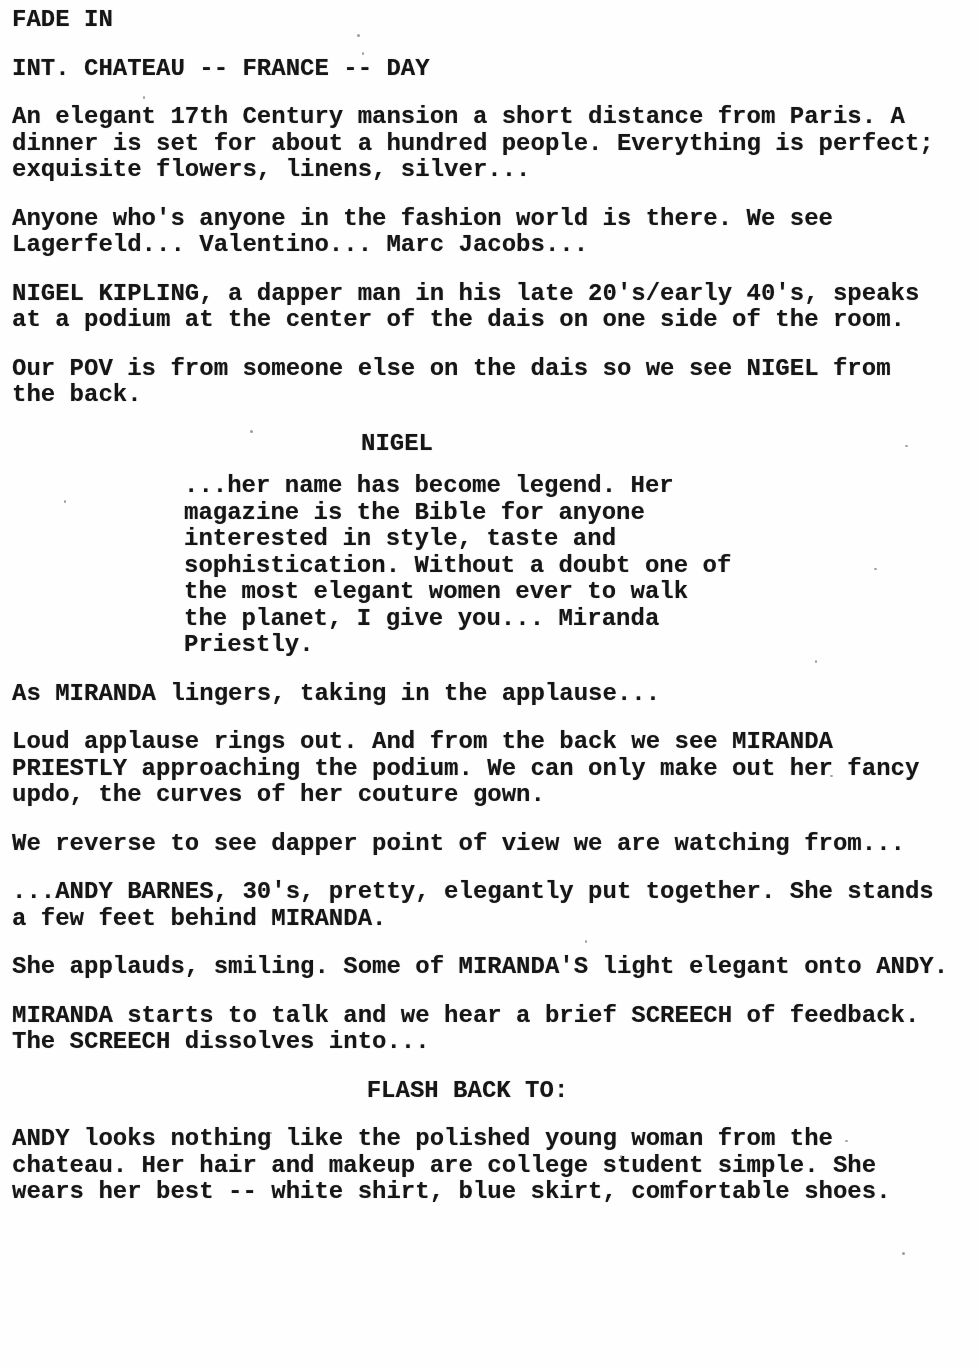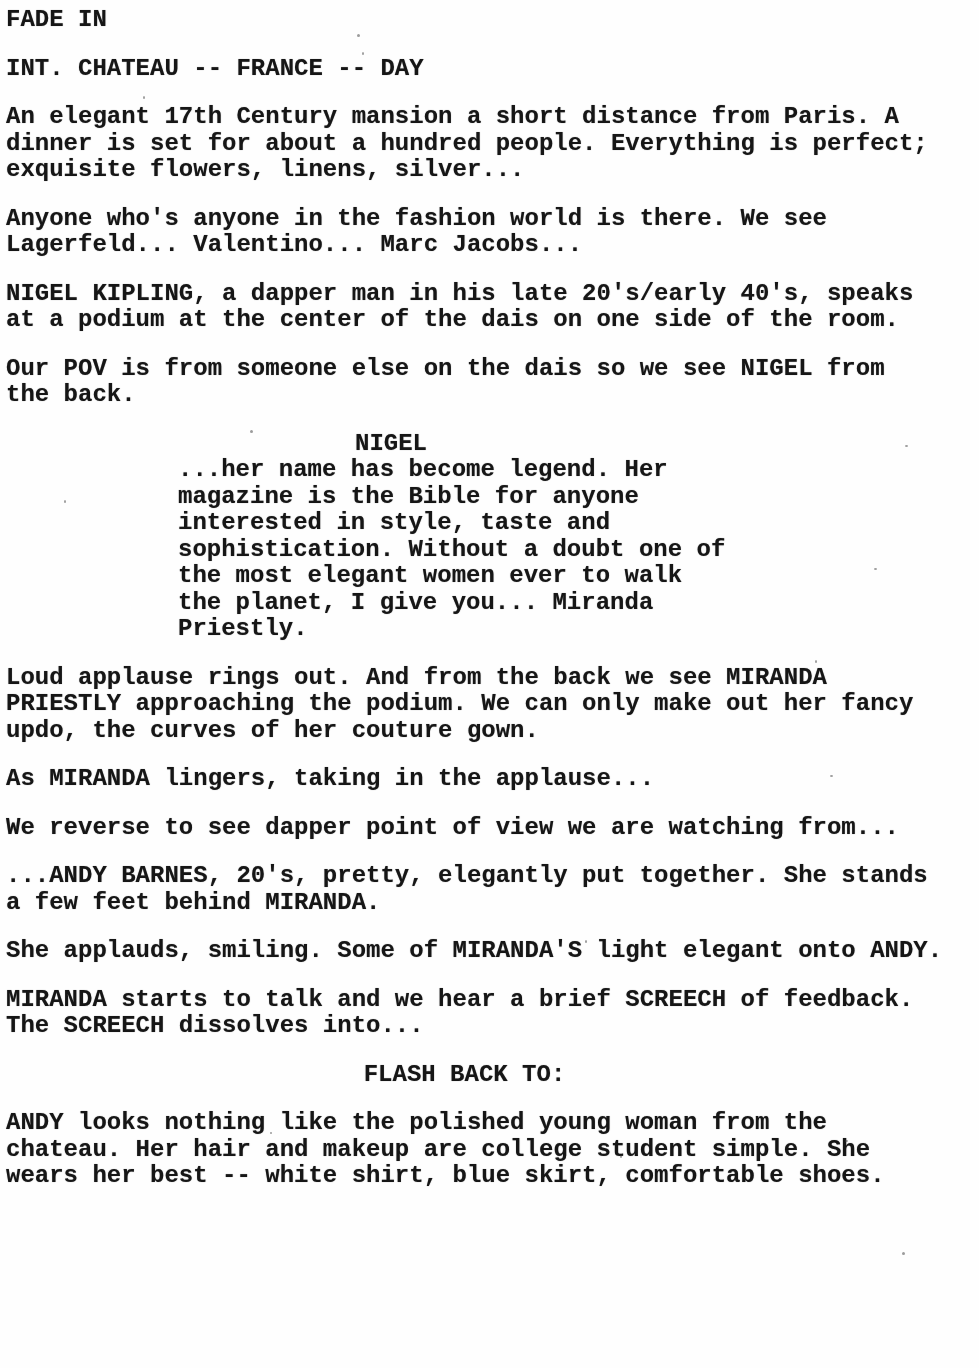--- a/index.html
+++ b/index.html
@@ -13,21 +13,21 @@
     height: 1368px;
     background: #fefefe;
     overflow: hidden;
     font-family: "Liberation Mono", "DejaVu Sans Mono", monospace;
     font-weight: 700;
     font-size: 24px;
     line-height: 26.5px;
     color: #161616;
   }
   .content {
-    padding: 7px 10px 0 6px;
+    padding: 7px 10px 0 12px;
   }
   .block {
     white-space: pre-wrap;
     margin: 0 0 22px 0;
     text-shadow: 0 0 1px rgba(10,10,10,0.45);
   }
   .transition-right {
     text-align: center;
     padding-right: 46px;
   }
@@ -36,20 +36,21 @@
     text-shadow: 0 0 1px rgba(10,10,10,0.45);
   }
   .char-name {
     margin-left: 349px;
     white-space: pre;
   }
   .dialogue-text {
     margin-left: 172px;
     width: 600px;
     white-space: pre-wrap;
+    margin-top: 16px;
   }
   .speck {
     position: absolute;
     background: #4a4a4a;
     border-radius: 50%;
     opacity: 0.55;
   }
 </style>
 </head>
 <body>
@@ -78,29 +79,29 @@
       <div class="char-name">NIGEL</div>
       <div class="dialogue-text">...her name has become legend. Her
 magazine is the Bible for anyone
 interested in style, taste and
 sophistication. Without a doubt one of
 the most elegant women ever to walk
 the planet, I give you... Miranda
 Priestly.</div>
     </div>
 
+    <div class="block">As MIRANDA lingers, taking in the applause...</div>
+
     <div class="block">Loud applause rings out. And from the back we see MIRANDA
 PRIESTLY approaching the podium. We can only make out her fancy
 updo, the curves of her couture gown.</div>
 
-    <div class="block">As MIRANDA lingers, taking in the applause...</div>
-
     <div class="block">We reverse to see dapper point of view we are watching from...</div>
 
-    <div class="block">...ANDY BARNES, 20's, pretty, elegantly put together. She stands
+    <div class="block">...ANDY BARNES, 30's, pretty, elegantly put together. She stands
 a few feet behind MIRANDA.</div>
 
     <div class="block">She applauds, smiling. Some of MIRANDA'S light elegant onto ANDY.</div>
 
     <div class="block">MIRANDA starts to talk and we hear a brief SCREECH of feedback.
 The SCREECH dissolves into...</div>
 
     <div class="block transition-right">FLASH BACK TO:</div>
 
 

